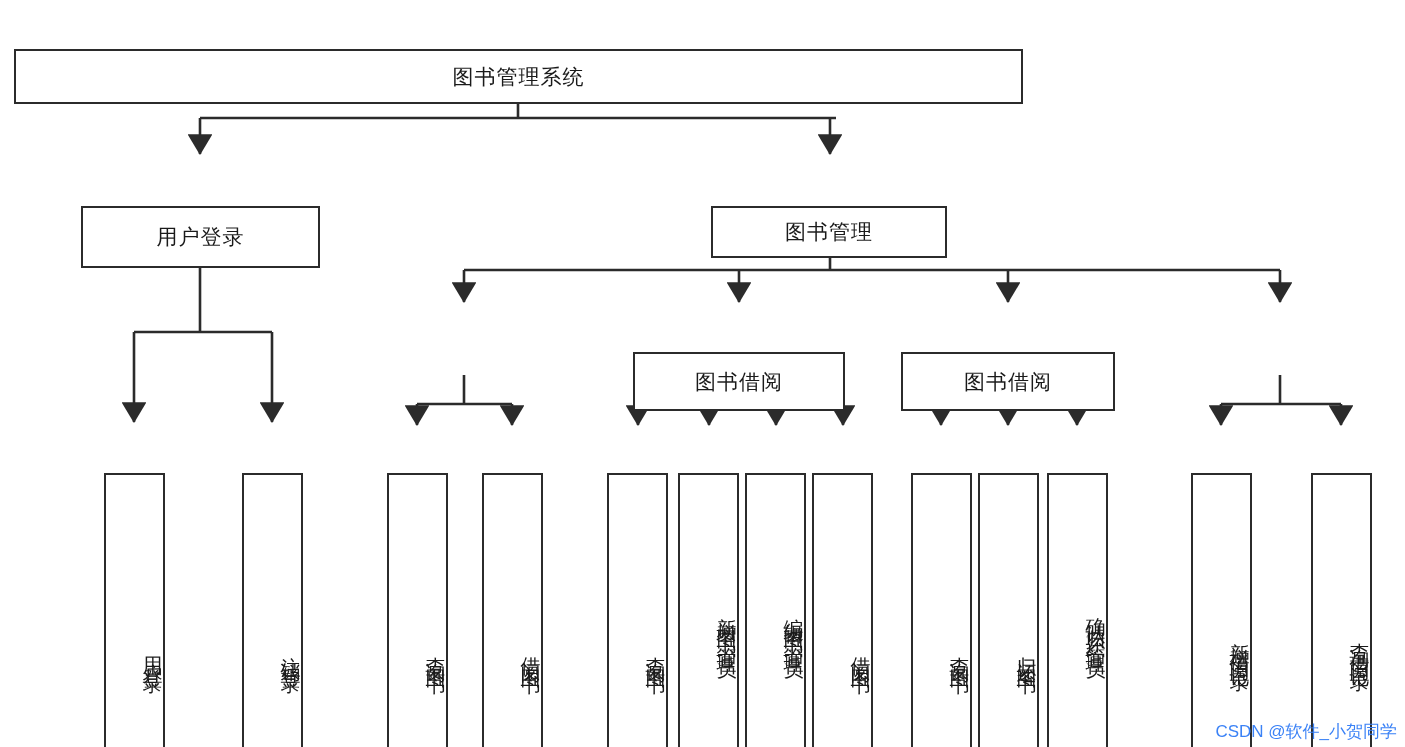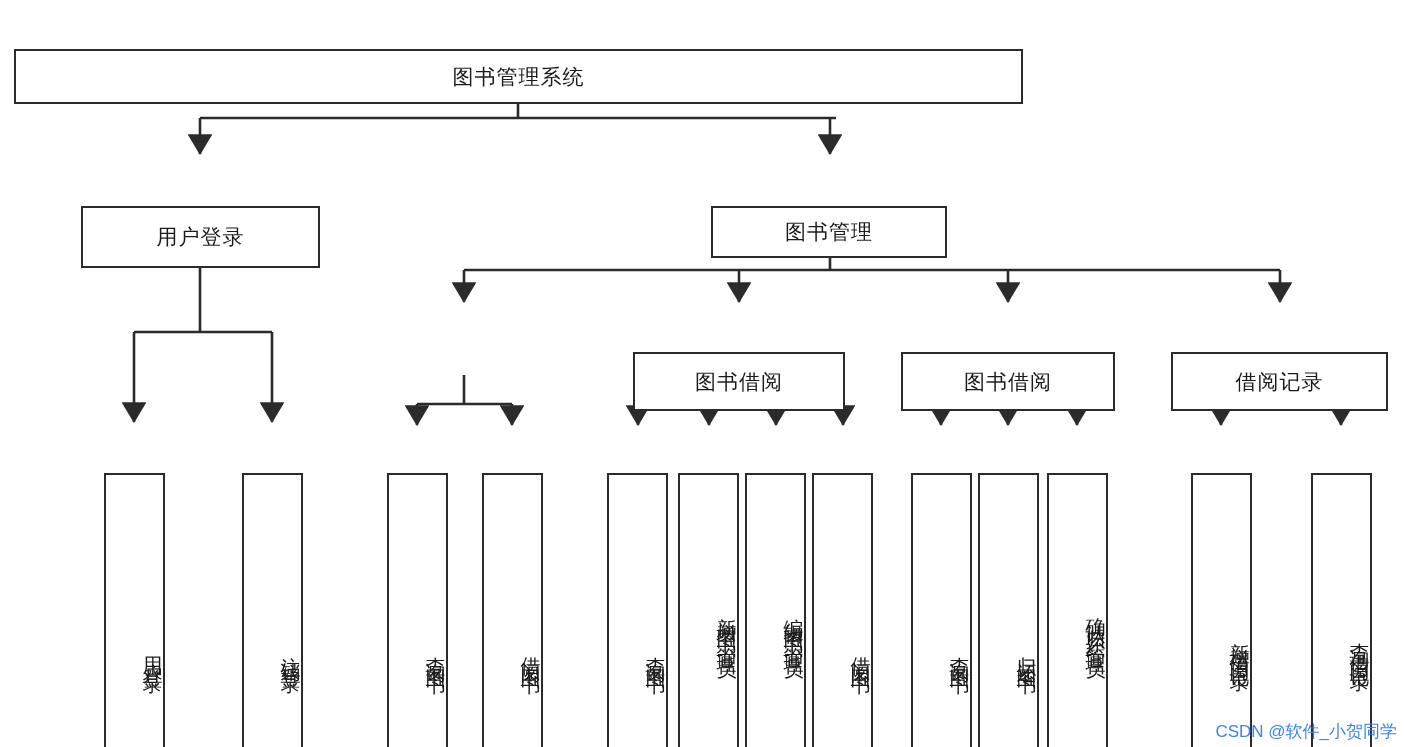--- a/index.html
+++ b/index.html
@@ -131,23 +131,20 @@
   <div class="node node-h" style="left:711px; top:170px; width:236px; height:52px;">
     <span>图书管理</span>
   </div>
 
   <div class="node node-h" style="left:633px; top:316px; width:212px; height:59px;">
     <span>图书借阅</span>
   </div>
   <div class="node node-h" style="left:901px; top:316px; width:214px; height:59px;">
     <span>图书借阅</span>
   </div>
-  <div class="node node-h" style="left:1171px; top:316px; width:217px; height:59px;">
-    <span>借阅记录</span>
-  </div>
 
   <div class="node node-v pad-small" style="left:104px; top:437px; width:61px; height:297px;">
     <span>用户登录</span>
   </div>
   <div class="node node-v pad-small" style="left:242px; top:437px; width:61px; height:297px;">
     <span>注销登录</span>
   </div>
 
   <div class="node node-v pad-small" style="left:387px; top:437px; width:61px; height:297px;">
     <span>查询图书</span>

